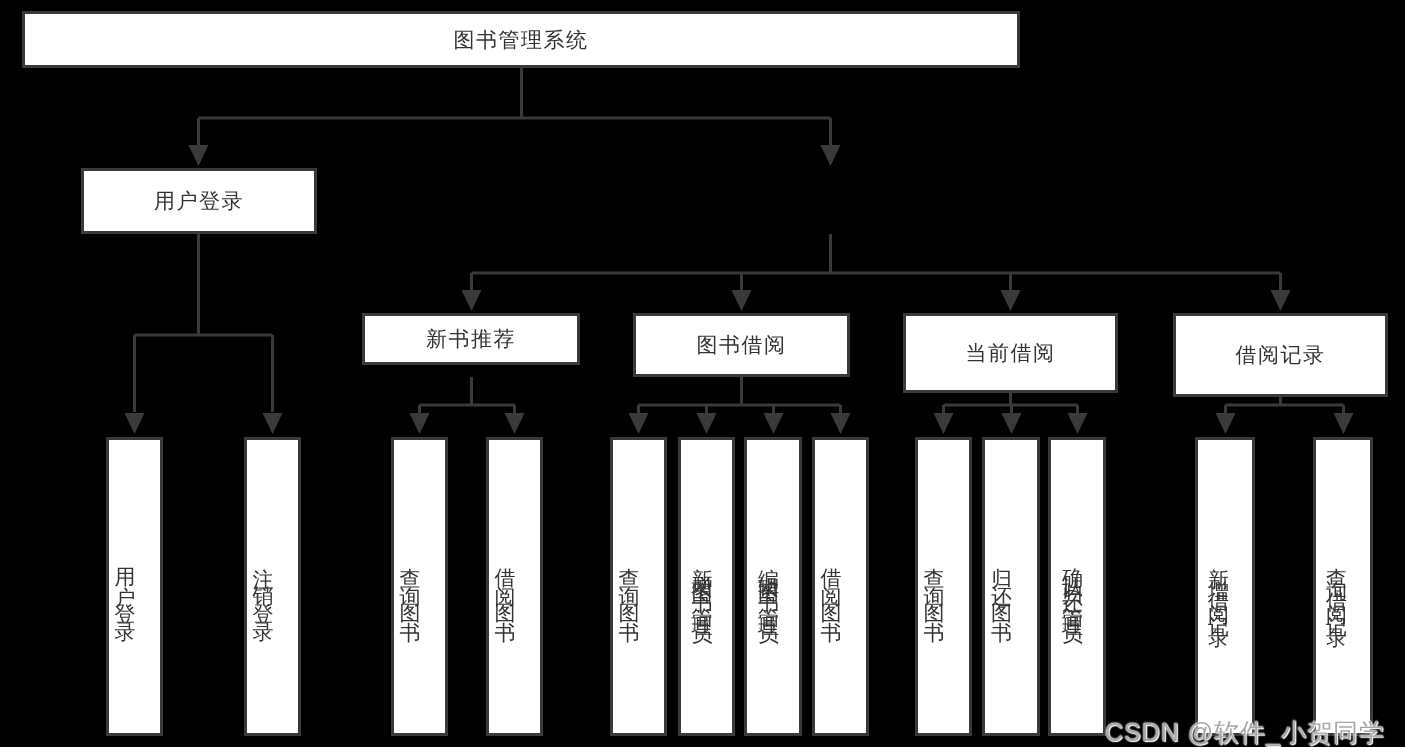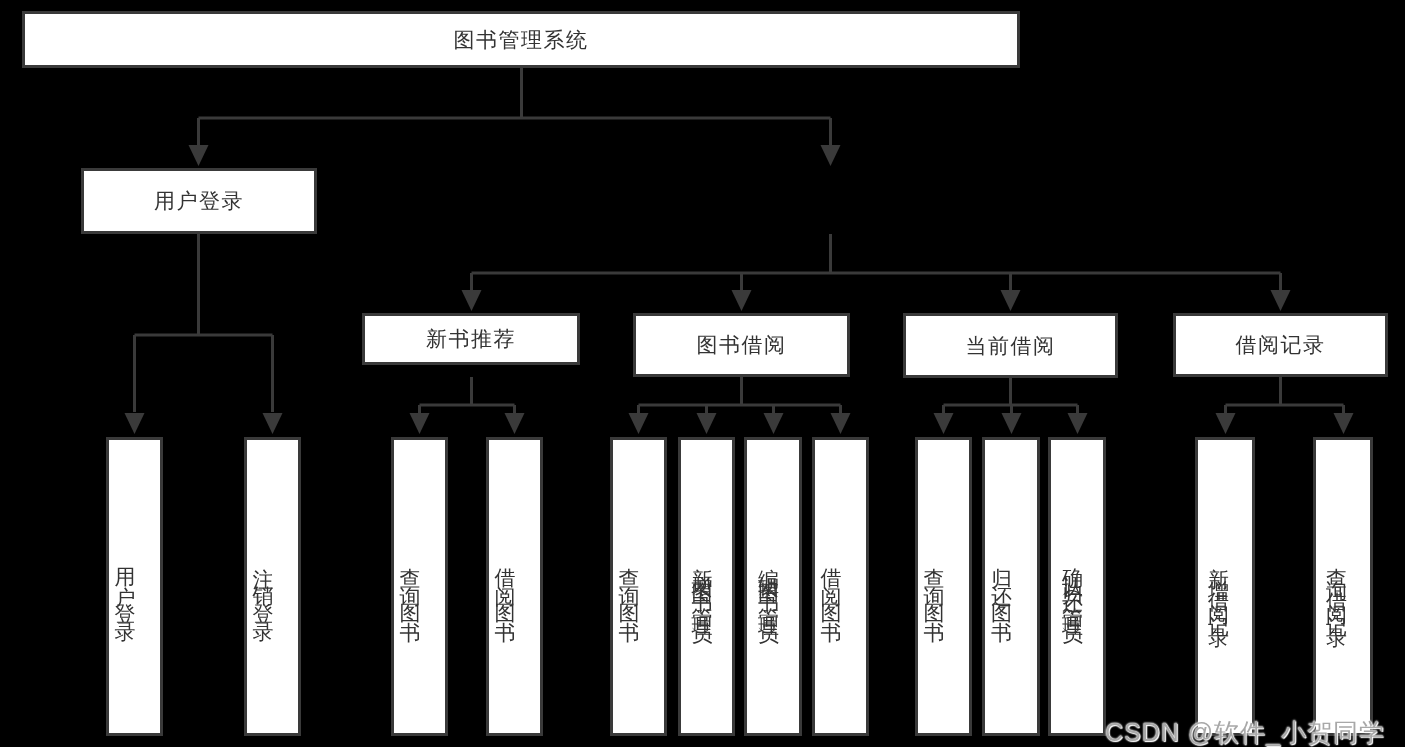--- a/index.html
+++ b/index.html
@@ -71,22 +71,22 @@
       <polygon points="1333.5,413 1353.5,413 1343.5,434"></polygon>
     </g>
   </svg>
 
   <div class="box hbox" style="left:22px;top:11px;width:998px;height:57px;">图书管理系统</div>
 
   <div class="box hbox" style="left:81px;top:168px;width:236px;height:66px;">用户登录</div>
 
   <div class="box hbox" style="left:362px;top:313px;width:218px;height:52px;">新书推荐</div>
   <div class="box hbox" style="left:633px;top:313px;width:217px;height:64px;text-align:center;">图书借阅</div>
-  <div class="box hbox" style="left:903px;top:313px;width:215px;height:65px;">当前借阅</div>
-  <div class="box hbox" style="left:1173px;top:313px;width:215px;height:64px;">借阅记录</div>
+  <div class="box hbox" style="left:903px;top:313px;width:215px;height:80px;">当前借阅</div>
+  <div class="box hbox" style="left:1173px;top:313px;width:215px;height:84px;">借阅记录</div>
 
   <div class="box vbox sp18" style="left:106px;top:437px;width:57px;height:299px;">用户登录</div>
   <div class="box vbox sp18" style="left:244px;top:437px;width:57px;height:299px;">注销登录</div>
 
   <div class="box vbox sp18" style="left:391px;top:437px;width:57px;height:299px;">查询图书</div>
   <div class="box vbox sp18" style="left:486px;top:437px;width:57px;height:299px;">借阅图书</div>
 
   <div class="box vbox sp18" style="left:610px;top:437px;width:57px;height:299px;">查询图书</div>
   <div class="box vbox sp8" style="left:678px;top:437px;width:57px;height:299px;">新增图书（管理员）</div>
   <div class="box vbox sp8" style="left:744px;top:437px;width:58px;height:299px;">编辑图书（管理员）</div>

